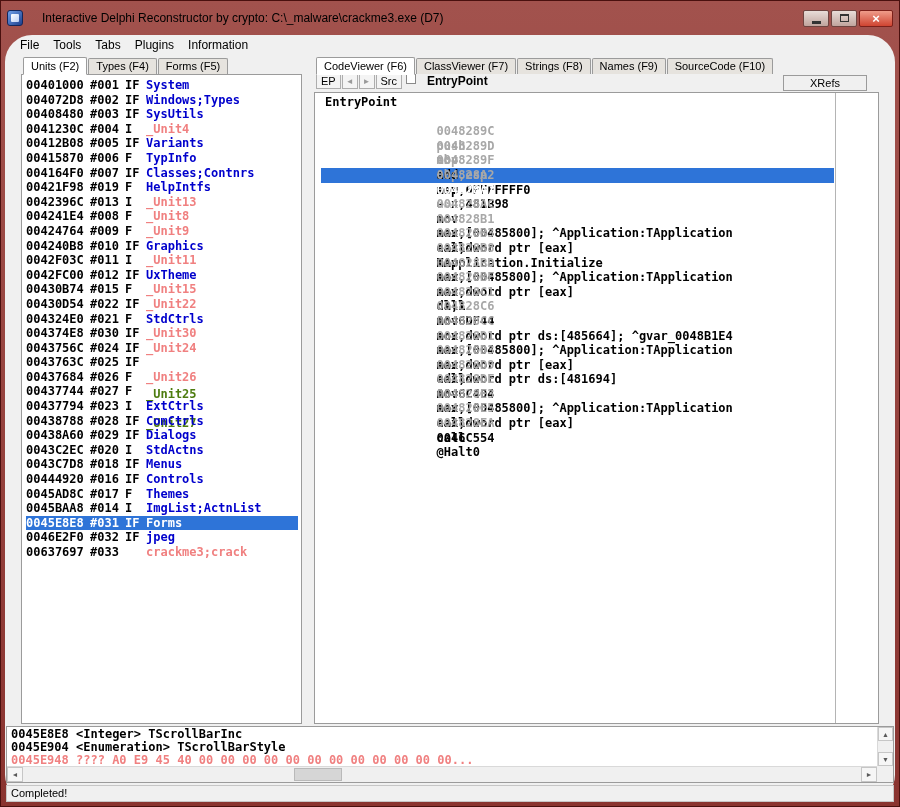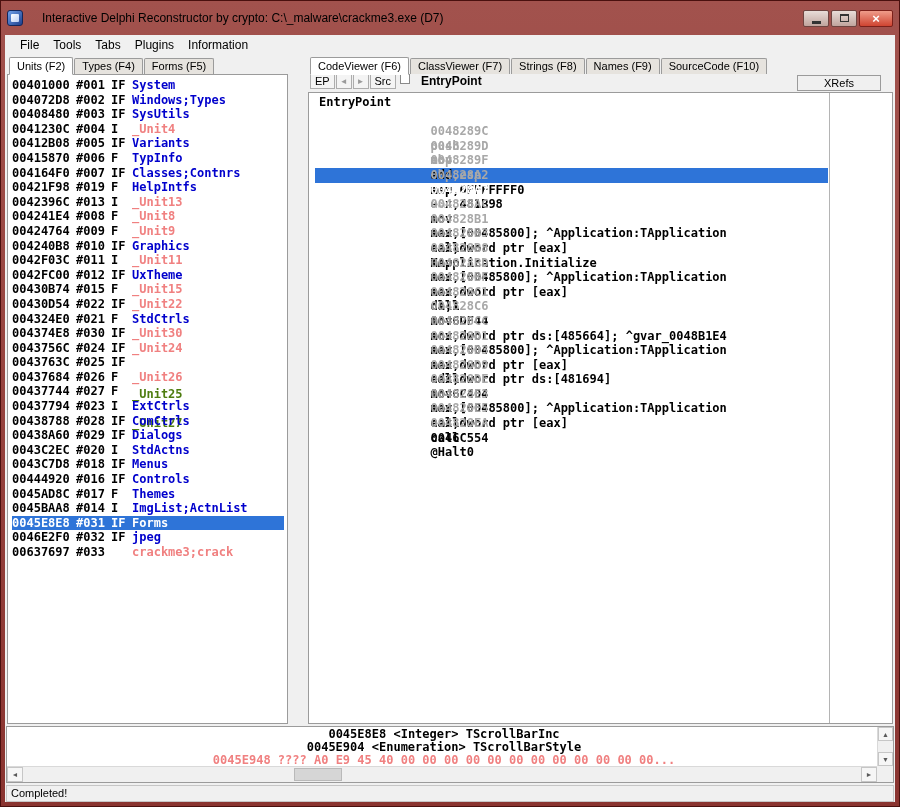--- a/index.html
+++ b/index.html
@@ -16,28 +16,28 @@
               background:linear-gradient(135deg,#fff,#bcd0f5); border-radius:1px; }
   .title-text { font-size:12px; color:#000; white-space:nowrap; overflow:hidden; }
   .winbtns { margin-left:auto; display:flex; gap:2px; align-items:center; }
   .winbtn { height:17px; width:26px; border:1px solid #6e4440; border-radius:2px;
             background:linear-gradient(#e8ddd8,#c0a49d); display:flex; align-items:center; justify-content:center; }
   .winbtn.close { width:34px; background:linear-gradient(#ef9c8a,#cf4431); border-color:#7c201a;
             color:#fff; font-weight:bold; font-size:13px; line-height:13px; }
   .glyph-min { width:9px; height:3px; background:#333; margin-top:8px; }
   .glyph-max { width:9px; height:8px; border:1px solid #333; border-top-width:2px; }
 
-  .client { flex:1; min-height:0; background:#f0f0f0; display:flex; flex-direction:column; }
+  .client { flex:1; min-height:0; background:#f0f0f0; display:flex; flex-direction:column;border-radius:27px; }
 
   
   .menubar { height:20px; display:flex; align-items:center; padding-left:8px; font-size:12px; }
   .menu-item { padding:2px 7px; color:#000; }
 
   
-  .main { flex:1; min-height:0; display:flex; gap:20px; padding:0 2px; }
+  .main { flex:1; min-height:0; display:flex; gap:12px; padding:0 16px; }
   .left-col { width:281px; display:flex; flex-direction:column; }
   .right-col { flex:1; min-width:0; display:flex; flex-direction:column; }
 
   .tabs-row { height:19px; display:flex; align-items:flex-end; gap:1px; padding-left:2px; position:relative; z-index:2; }
   .tab { font-size:11px; padding:1px 7px 2px; border:1px solid #9b9b9b; border-bottom:none;
          border-radius:2px 2px 0 0; background:#e6e3de; height:16px; line-height:13px; white-space:nowrap; color:#000; }
   .tab.active { background:#fff; height:18px; line-height:15px; margin-bottom:-1px; border-bottom:1px solid #fff; font-weight:normal; }
 
   .left-panel { flex:1; background:#fff; border:1px solid #9b9b9b; overflow:hidden;
                 padding:3px 0 0 4px; font:bold 12px "DejaVu Sans Mono", monospace; }
@@ -69,21 +69,21 @@
   .c-mnem { display:inline-block; width:64px; color:#000; }
   .c-ops  { color:#000; }
   .code-line.dim .c-mnem, .code-line.dim .c-ops { color:#a8a8a8; }
   .code-line.selected { background:#2e74d8; }
   .code-line.selected .c-addr, .code-line.selected .c-mnem, .code-line.selected .c-ops { color:#fff; }
 
   
   .bottom-wrap { height:57px; margin:2px 1px 0; background:#fff; border:1px solid #9b9b9b;
                  display:grid; grid-template-columns:1fr 16px; grid-template-rows:1fr 16px; overflow:hidden; }
   .bp-text { grid-column:1; grid-row:1; padding:1px 0 0 4px; font:bold 12px "DejaVu Sans Mono", monospace; overflow:hidden; }
-  .bp-line { height:13px; line-height:13px; white-space:pre; color:#000;text-align:center; }
+  .bp-line { height:13px; line-height:13px; white-space:pre; color:#000; }
   .bp-line.pink { color:#f08080; }
   .v-scroll { grid-column:2; grid-row:1; background:#f0f0f0; border-left:1px solid #d9d9d9; display:flex; flex-direction:column; }
   .h-scroll { grid-column:1; grid-row:2; background:#f0f0f0; border-top:1px solid #d9d9d9; position:relative; display:flex; }
   .corner   { grid-column:2; grid-row:2; background:#f0f0f0; }
   .sbtn { flex:0 0 auto; width:15px; height:14px; border:1px solid #c6c6c6; background:#f6f6f6;
           display:flex; align-items:center; justify-content:center; font-size:7px; color:#5a5a5a; }
   .h-scroll .sbtn { height:15px; width:16px; }
   .h-scroll .sbtn.right { margin-left:auto; }
   .h-thumb { position:absolute; left:33%; width:48px; top:1px; bottom:1px; background:#d6d6d6; border:1px solid #b9b9b9; }
   .v-track { flex:1; }

